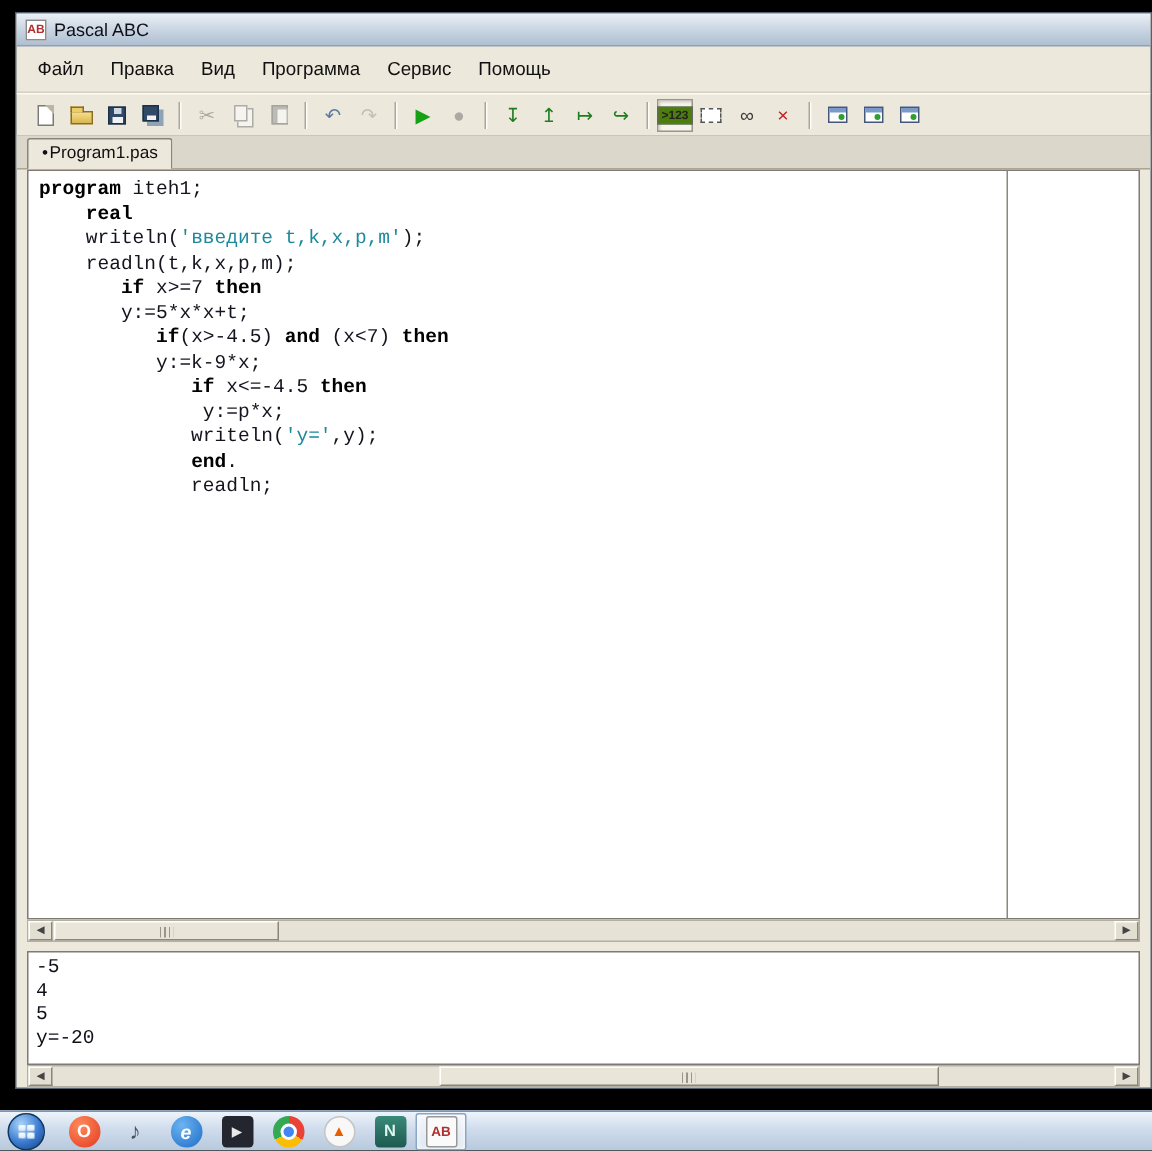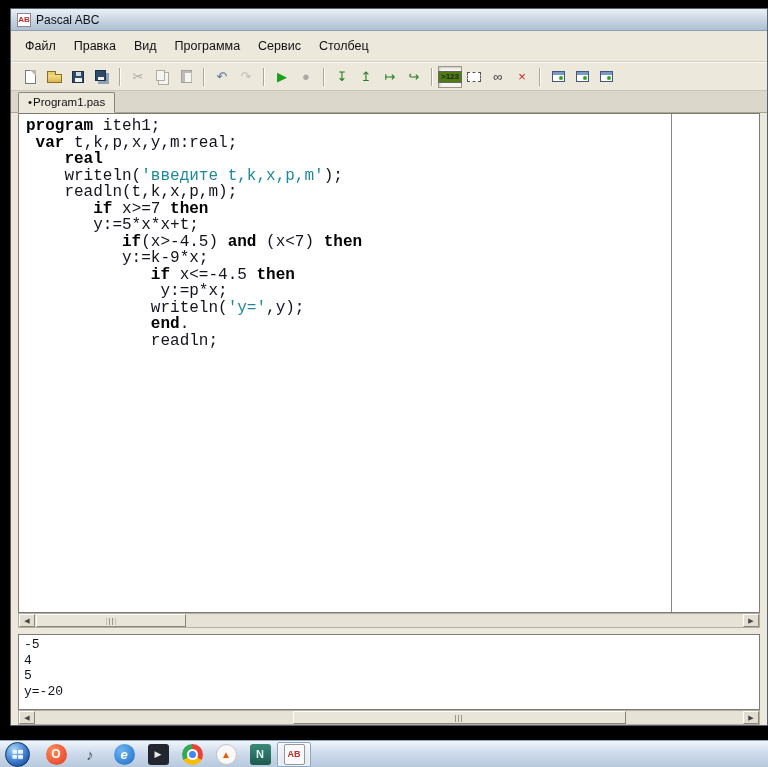--- a/index.html
+++ b/index.html
@@ -53,21 +53,21 @@
   .shp.appwindow::after{content:"";position:absolute;bottom:1px;right:1px;width:4px;height:4px;background:#2ea02e;border-radius:50%}
 
   .tabbar{height:22px;flex:0 0 auto;display:flex;align-items:flex-end;padding:0 0 0 7px;
     background:#dcd7cb;border-bottom:1px solid #a9a597}
   .tab{display:flex;align-items:center;gap:1px;padding:3px 9px 4px;margin-bottom:-1px;
     background:#ece8dc;border:1px solid #8a8678;border-bottom:1px solid #ece8dc;
     border-radius:2px 2px 0 0;font-size:11.5px;color:#101010}
 
   .editor{flex:1 1 auto;margin:0 7px;background:#fff;border:1px solid #7f7b73;position:relative;
     overflow:hidden;font-family:"Liberation Mono","DejaVu Sans Mono",monospace;
-    font-size:16px;line-height:16.5px;padding:4px 0 0 7px}
+    font-size:13px;line-height:16.5px;padding:4px 0 0 7px}
   .margin-line{position:absolute;top:0;bottom:0;left:652px;width:1px;background:#8c887e}
   .code-line{white-space:pre;color:#14141e}
   .tk-kw{font-weight:bold;color:#000}
   .tk-n{color:#14141e}
   .tk-str{color:var(--strcol,#1d8a9c)}
 
   .hscroll{height:15px;flex:0 0 auto;margin:0 7px;background:#e6e2d6;border:1px solid #b3afa3;position:relative}
   .sb-btn{position:absolute;top:0;width:16px;height:13px;background:#e2ded2;
     border:1px solid;border-color:#fff #8a8678 #8a8678 #fff;
     display:flex;align-items:center;justify-content:center;font-size:7px;color:#444;line-height:1}
@@ -127,21 +127,21 @@
       <span class="title-icon">AB</span>
       <span class="title-text">Pascal ABC</span>
     </div>
 
     <div class="menubar">
         <div class="menu-item">Файл</div>
         <div class="menu-item">Правка</div>
         <div class="menu-item">Вид</div>
         <div class="menu-item">Программа</div>
         <div class="menu-item">Сервис</div>
-        <div class="menu-item">Столбец</div>
+        <div class="menu-item">Помощь</div>
       </div>
 
     <div class="toolbar">
         <button class="tb-btn">
           <span class="shp page"></span>
         </button>
         <button class="tb-btn">
           <span class="shp folder"></span>
         </button>
         <button class="tb-btn">
@@ -215,21 +215,20 @@
     <div class="tabbar">
       <div class="tab">
         <span>•</span>
           <span>Program1.pas</span>
       </div>
     </div>
 
     <div class="editor">
       <div>
           <div class="code-line"><span class="tk-kw">program</span><span class="tk-n"> iteh1;</span></div>
-          <div class="code-line"><span class="tk-n"> </span><span class="tk-kw">var</span><span class="tk-n"> t,k,p,x,y,m:real;</span></div>
           <div class="code-line"><span class="tk-n">    </span><span class="tk-kw">real</span></div>
           <div class="code-line"><span class="tk-n">    writeln(</span><span class="tk-str">'введите t,k,x,p,m'</span><span class="tk-n">);</span></div>
           <div class="code-line"><span class="tk-n">    readln(t,k,x,p,m);</span></div>
           <div class="code-line"><span class="tk-n">       </span><span class="tk-kw">if</span><span class="tk-n"> x&gt;=7 </span><span class="tk-kw">then</span></div>
           <div class="code-line"><span class="tk-n">       y:=5*x*x+t;</span></div>
           <div class="code-line"><span class="tk-n">          </span><span class="tk-kw">if</span><span class="tk-n">(x&gt;-4.5) </span><span class="tk-kw">and</span><span class="tk-n"> (x&lt;7) </span><span class="tk-kw">then</span></div>
           <div class="code-line"><span class="tk-n">          y:=k-9*x;</span></div>
           <div class="code-line"><span class="tk-n">             </span><span class="tk-kw">if</span><span class="tk-n"> x&lt;=-4.5 </span><span class="tk-kw">then</span></div>
           <div class="code-line"><span class="tk-n">              y:=p*x;</span></div>
           <div class="code-line"><span class="tk-n">             writeln(</span><span class="tk-str">'y='</span><span class="tk-n">,y);</span></div>

